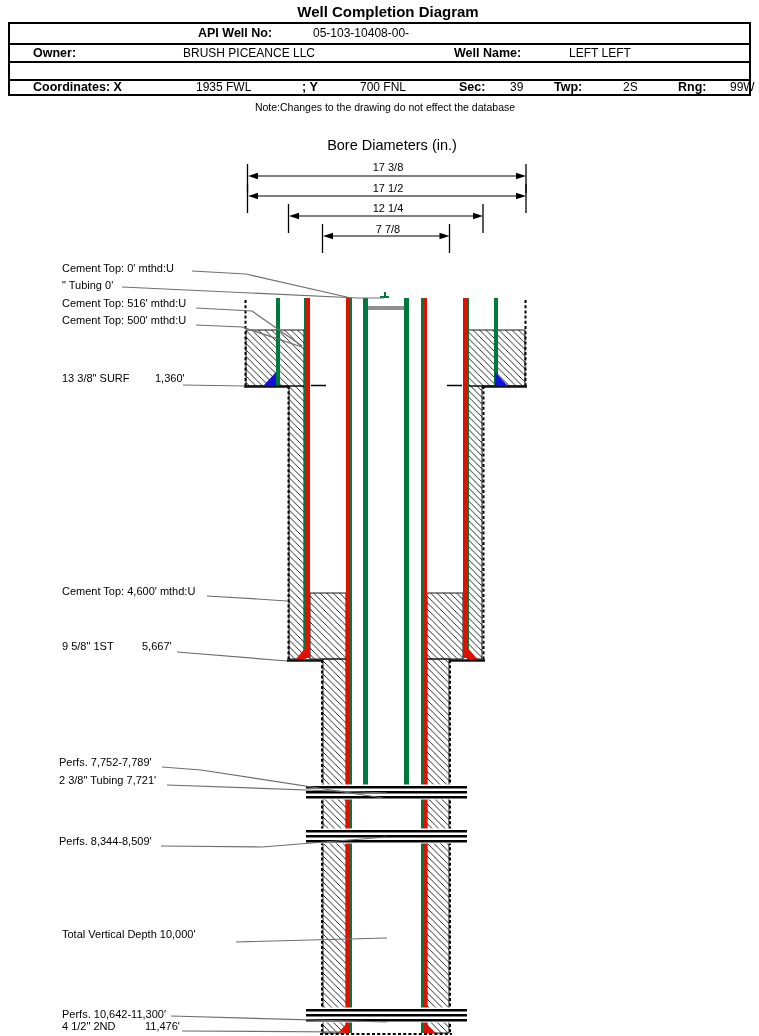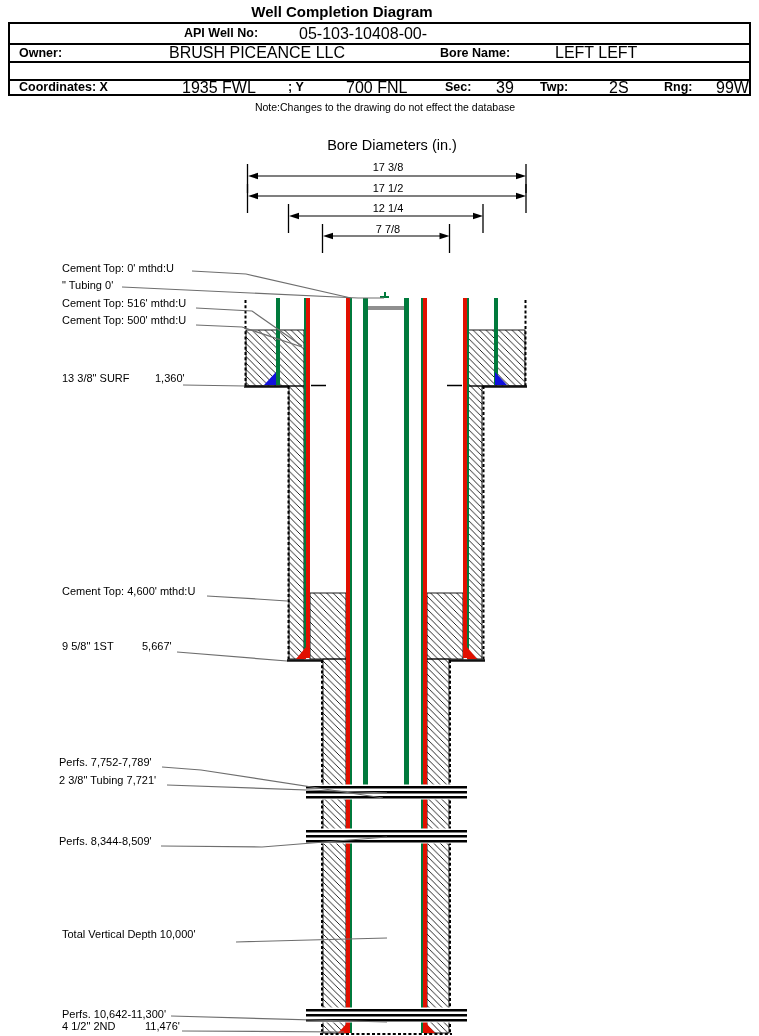--- a/index.html
+++ b/index.html
@@ -1,33 +1,33 @@
 <!DOCTYPE html>
 <html style="--casing_red: #e11000; --casing_green: #007a3c; --shoe_blue: #1111dd; --leader_gray: #6e6e6e;"><head>
 <meta charset="utf-8">
 <style>
   html,body { margin:0; padding:0; background:#fff; }
   .page { position:relative; width:759px; height:1036px; background:#ffffff;
           font-family:"Liberation Sans", sans-serif; overflow:hidden; color:#000; }
 
   .title { position:absolute; top:3px; left:0; width:684px; text-align:center;
-           font-weight:bold; font-size:15px; }
+           font-weight:bold; font-size:15px;padding-left:46px; }
 
   .itable { position:absolute; left:8px; top:22px; width:739px; height:70px;
             border:2px solid #000; background:#fff; }
-  .trow { position:absolute; left:2px; right:0; }
+  .trow { position:absolute; left:16px; right:0; }
   .trow span { position:absolute; white-space:nowrap; }
   .r1 { top:0; height:19px; line-height:19px; }
   .r2 { top:21px; height:28px; line-height:16px; }
   .r3 { top:39px; height:16px; line-height:16px; }
   .r4 { top:57px; height:13px; line-height:13px; }
   .tdiv { position:absolute; left:0; right:0; height:2px; background:#000; }
   .d1 { top:19px; } .d2 { top:37px; } .d3 { top:55px; }
   .tl { font-weight:bold; font-size:12.5px; }
-  .tv { font-size:16px; }
+  .tv { font-size:12px; }
 
   .note { position:absolute; top:101px; left:0; width:770px; text-align:center;
           font-size:10.5px; }
 
   svg.diagram { position:absolute; left:0; top:130px; }
 
   .hatch   { fill:url(#hatchp); stroke:#000; stroke-width:0.9; }
   .wall    { stroke:#000; stroke-width:2; stroke-dasharray:3 2.2; fill:none; }
   .step    { stroke:#111; stroke-width:2.4; fill:none; }
   .tickline{ stroke:#000; stroke-width:1.5; }
@@ -54,21 +54,21 @@
 
   <div class="itable">
     <div class="trow r1">
       <span class="tl" style="left:172px">API Well No:</span>
       <span class="tv" style="left:287px">05-103-10408-00-</span>
     </div>
     <div class="tdiv d1"></div>
     <div class="trow r2">
       <span class="tl" style="left:7px">Owner:</span>
       <span class="tv" style="left:157px">BRUSH PICEANCE LLC</span>
-      <span class="tl" style="left:428px">Bore Name:</span>
+      <span class="tl" style="left:428px">Well Name:</span>
       <span class="tv" style="left:543px">LEFT LEFT</span>
     </div>
     <div class="tdiv d2"></div>
     <div class="tdiv d3"></div>
     <div class="trow r4">
       <span class="tl" style="left:7px">Coordinates: X</span>
       <span class="tv" style="left:170px">1935 FWL</span>
       <span class="tl" style="left:276px">; Y</span>
       <span class="tv" style="left:334px">700 FNL</span>
       <span class="tl" style="left:433px">Sec:</span>

